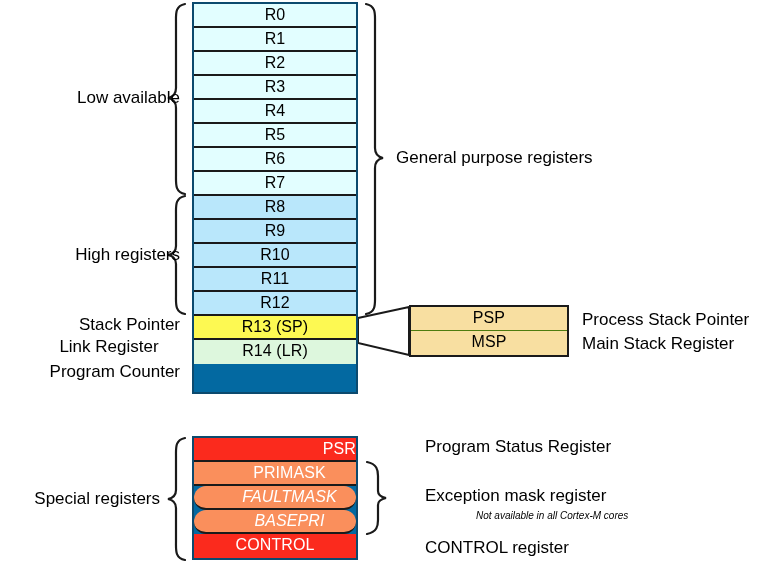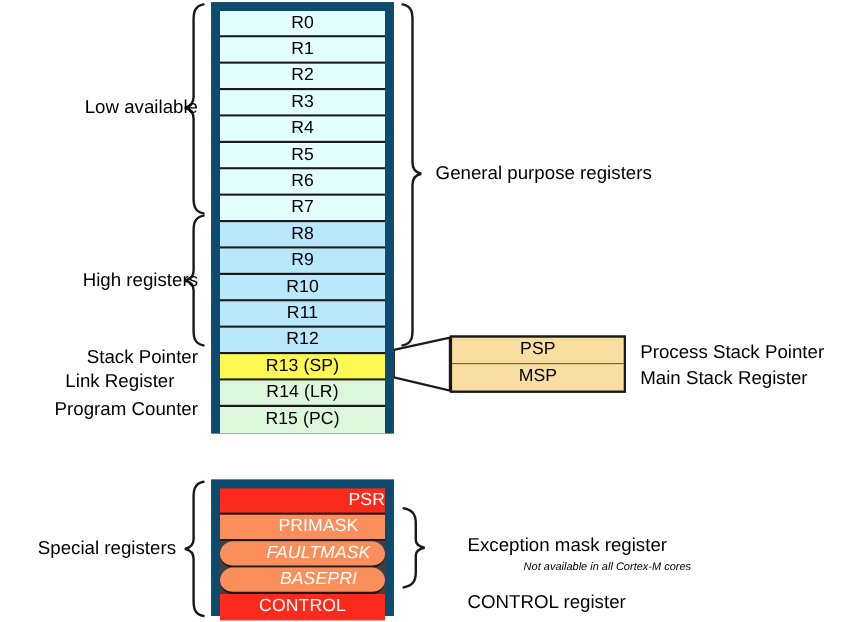--- a/index.html
+++ b/index.html
@@ -20,22 +20,22 @@
     position: absolute;
     left: 0; top: 0;
     width: 768px;
     height: 565px;
   }
 
   
   .reg-block {
     position: absolute;
     box-sizing: border-box;
-    border: 8px solid #0c4a6e;
-    background: #404040;
+    border: 2px solid #0c4a6e;
+    background: #0369a1;
   }
   #gp-block {
     left: 192px;
     top: 2px;
     width: 166px;
     height: 392px;
   }
   #special-block {
     left: 192px;
     top: 436px;
@@ -188,21 +188,20 @@
     <div class="reg-cell c-low">R5</div>
     <div class="reg-cell c-low">R6</div>
     <div class="reg-cell c-low">R7</div>
     <div class="reg-cell c-high">R8</div>
     <div class="reg-cell c-high">R9</div>
     <div class="reg-cell c-high">R10</div>
     <div class="reg-cell c-high">R11</div>
     <div class="reg-cell c-high">R12</div>
     <div class="reg-cell c-sp">R13 (SP)</div>
     <div class="reg-cell c-lrpc">R14 (LR)</div>
-    <div class="reg-cell c-lrpc">R15 (PC)</div>
   </div>
 
   <div id="special-block" class="reg-block">
     <div class="reg-cell c-psr">PSR</div>
     <div class="reg-cell c-mask">PRIMASK</div>
     <div class="reg-cell c-mask italic">FAULTMASK</div>
     <div class="reg-cell c-mask italic">BASEPRI</div>
     <div class="reg-cell c-control">CONTROL</div>
   </div>
 
@@ -215,17 +214,18 @@
   <div class="lbl" id="lbl-high">High registers</div>
   <div class="lbl" id="lbl-sp">Stack Pointer</div>
   <div class="lbl" id="lbl-lr">Link Register</div>
   <div class="lbl" id="lbl-pc">Program Counter</div>
   <div class="lbl" id="lbl-special">Special registers</div>
 
   <div class="lbl" id="lbl-gp">General purpose registers</div>
   <div class="lbl" id="lbl-psp">Process Stack Pointer</div>
   <div class="lbl" id="lbl-msp">Main Stack Register</div>
 
+  <div class="lbl" id="lbl-psr">Program Status Register</div>
   <div class="lbl" id="lbl-exc">Exception mask register</div>
   <div class="lbl small-italic" id="lbl-exc-note">Not available in all Cortex-M cores</div>
   <div class="lbl" id="lbl-ctrl">CONTROL register</div>
 
 </div>
 
 </body></html>

